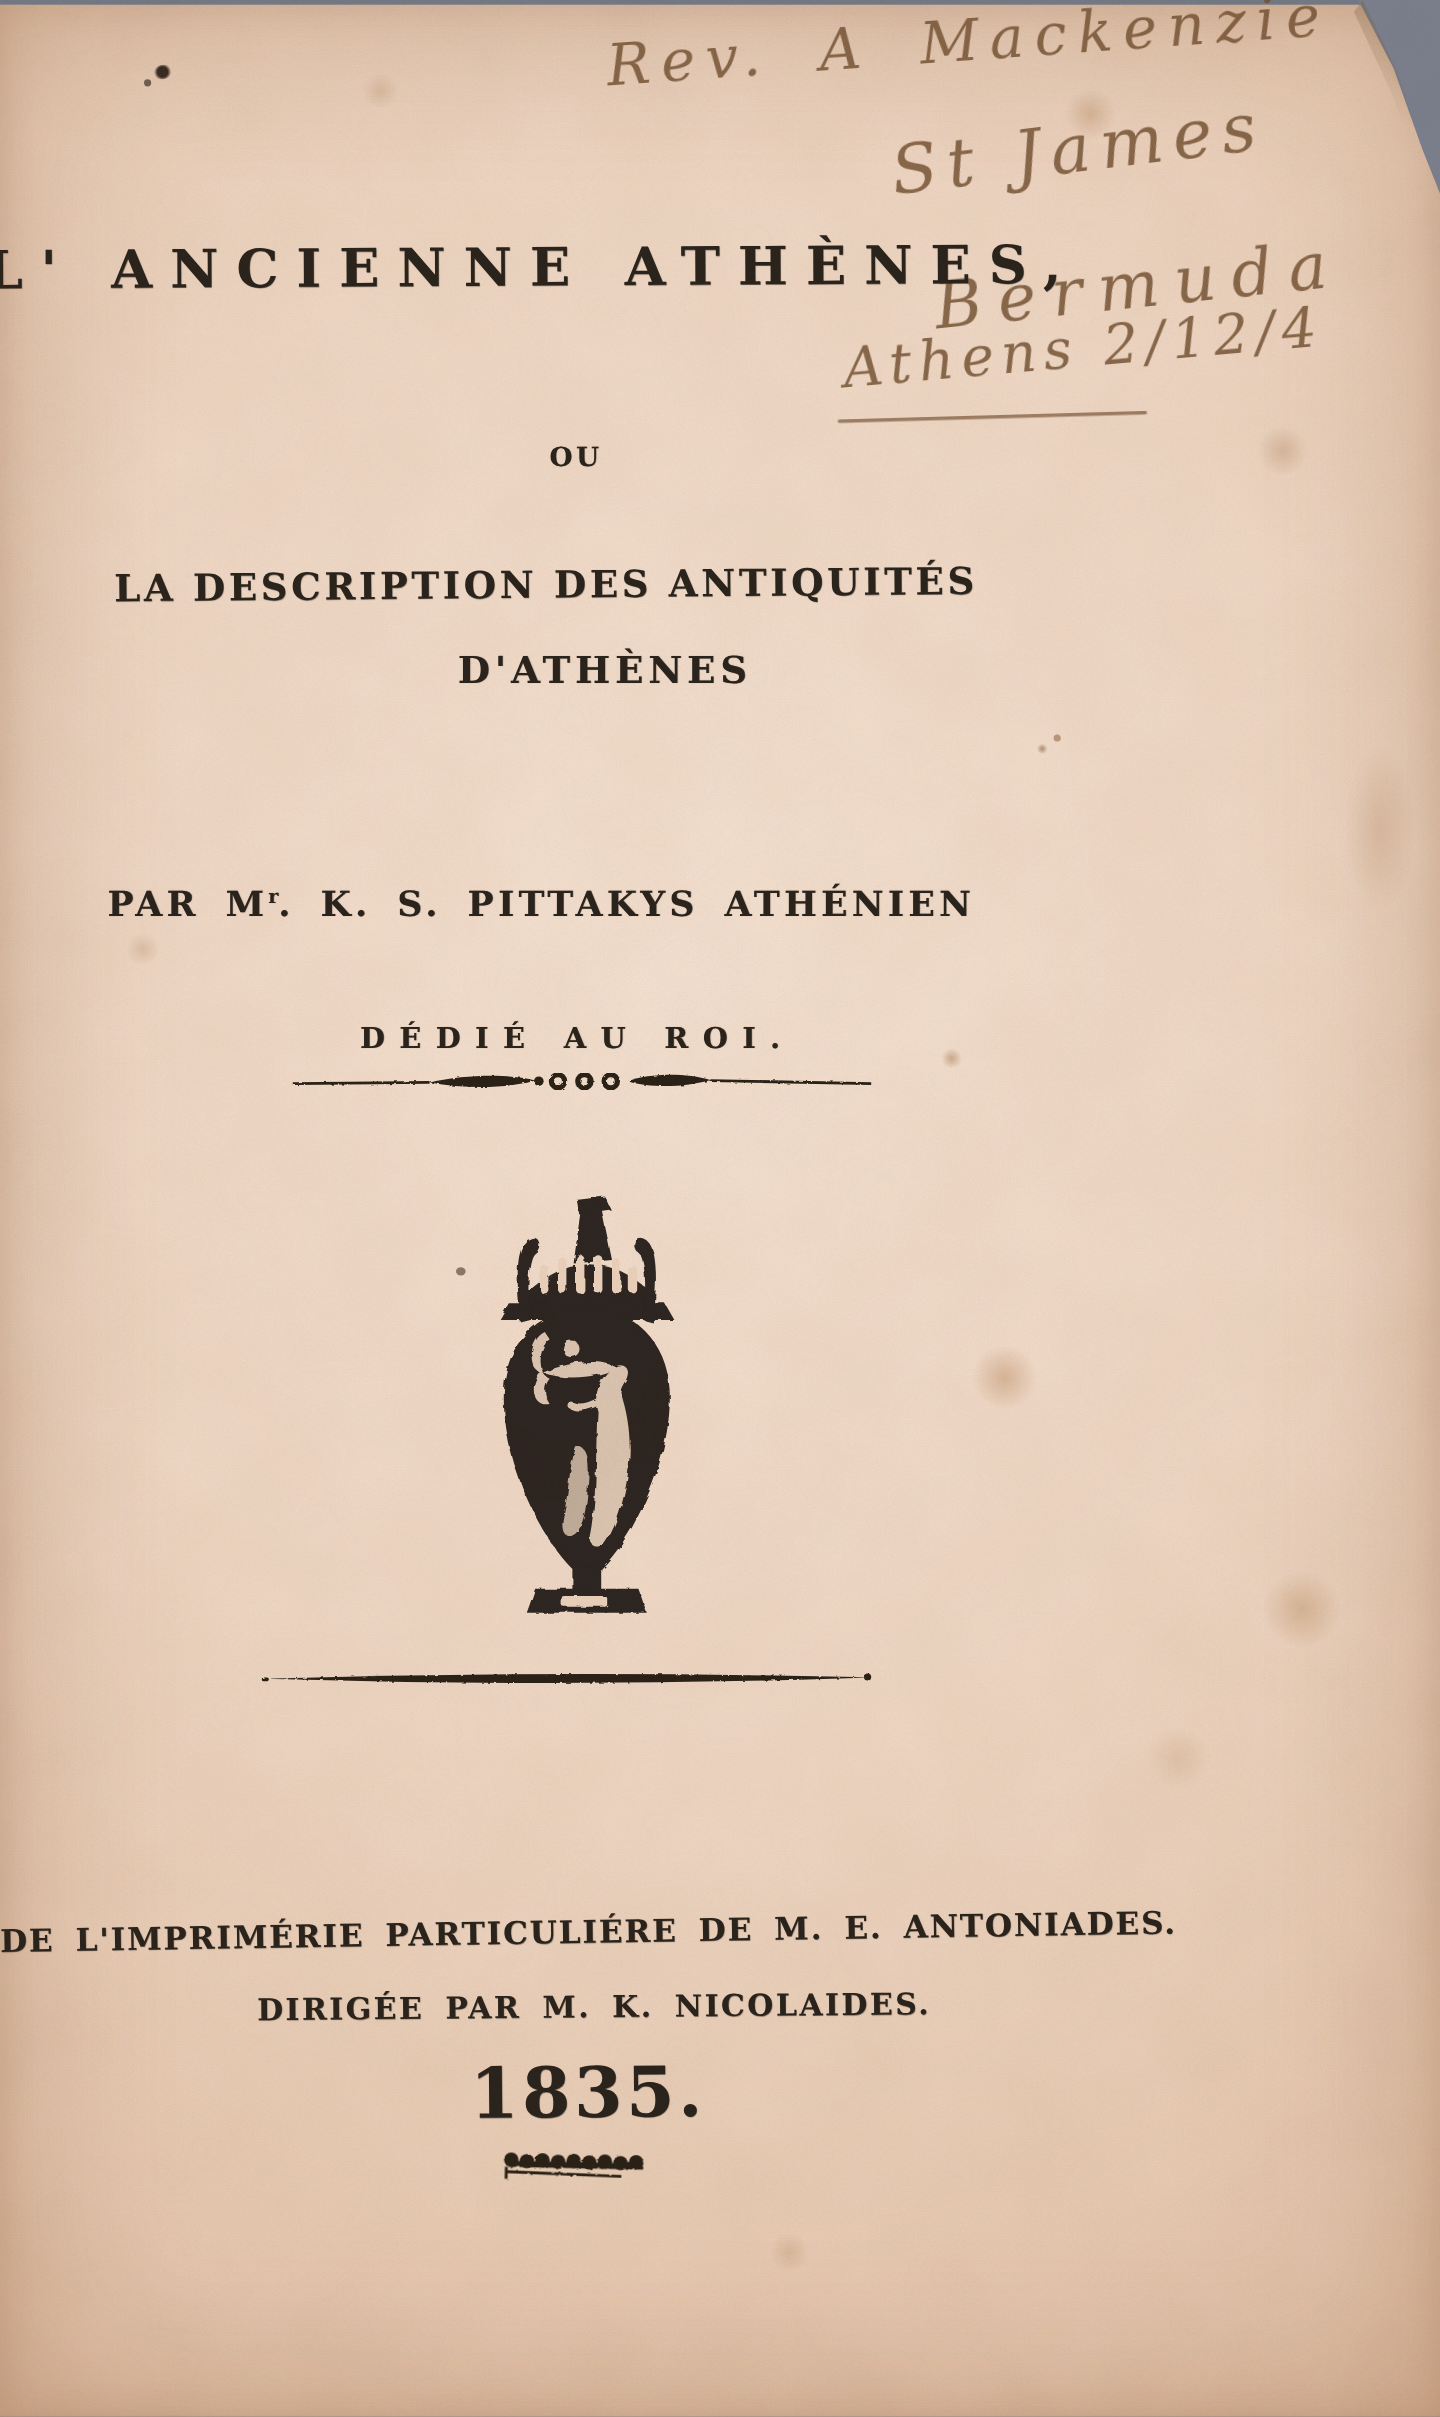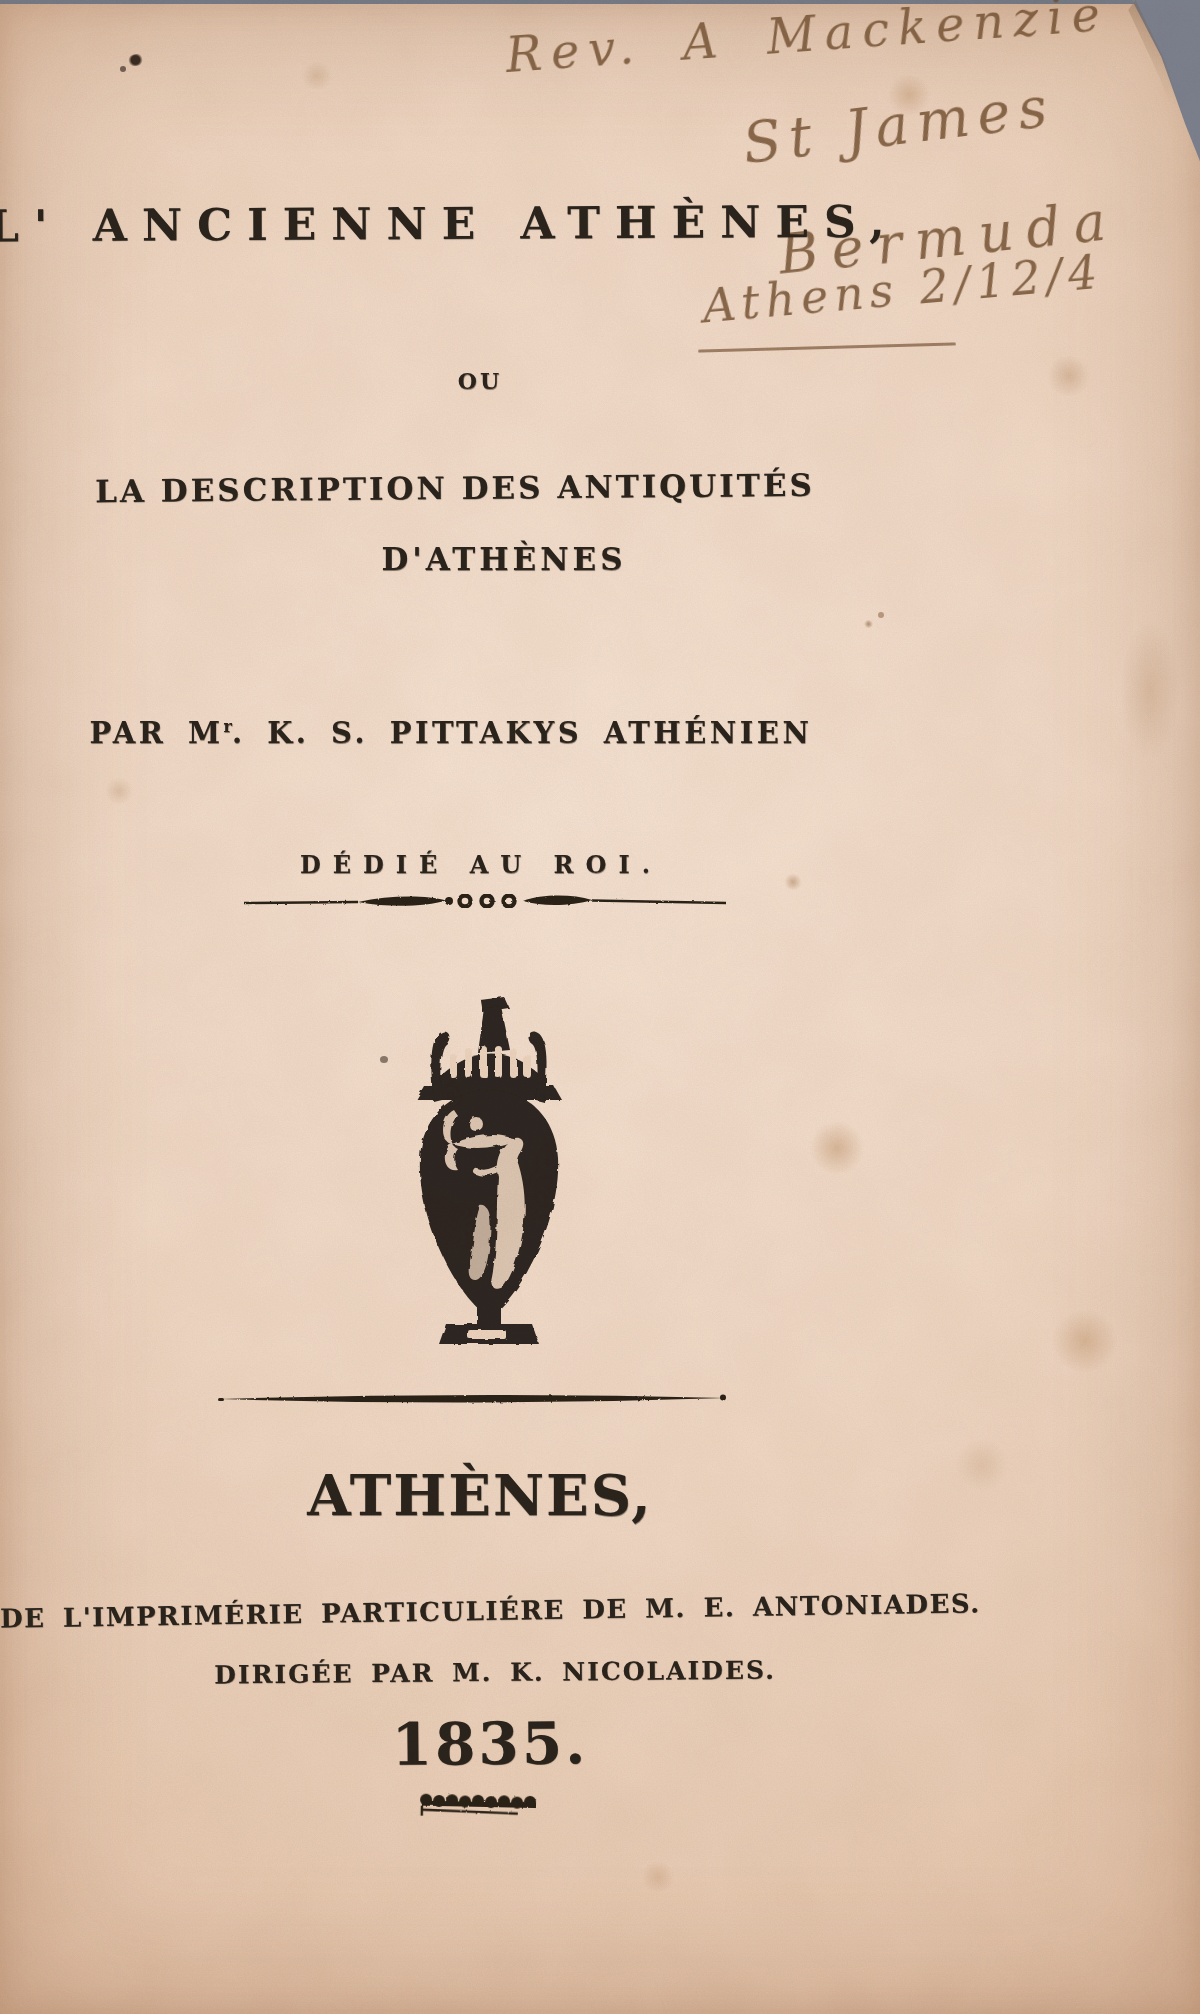--- a/index.html
+++ b/index.html
@@ -27,21 +27,21 @@
   .stain{position:absolute;border-radius:50%;pointer-events:none;}
   
   .print{position:absolute;color:#2b241d;text-align:center;white-space:nowrap;
          text-shadow:0.4px 0.5px 0.7px rgba(48,36,26,.55);}
   .t-title {left:-12px; top:198px; width:auto; font-size:44px; font-weight:700;
             letter-spacing:15px; transform:rotate(-.3deg); text-align:left;}
   .t-ou    {left:0;   top:368px; width:960px; font-size:22px; font-weight:700; letter-spacing:3px;}
   .t-sub1  {left:0;   top:470px; width:910px; font-size:31px; font-weight:700; letter-spacing:3px; transform:rotate(-.5deg);}
   .t-sub2  {left:0;   top:541px; width:962px; font-size:31px; font-weight:700; letter-spacing:4px;margin-left:23px;}
   .t-sub3  {left:0;   top:631px; width:900px; font-size:22px; font-weight:700; letter-spacing:6px; word-spacing:2px;}
-  .t-auth  {left:0;   top:716px; width:902px; font-size:29px; font-weight:700; letter-spacing:3.5px; word-spacing:8px;text-align:center;}
+  .t-auth  {left:0;   top:736px; width:902px; font-size:29px; font-weight:700; letter-spacing:3.5px; word-spacing:8px;text-align:center;}
   .t-auth sup{font-size:.55em;vertical-align:super;letter-spacing:0;}
   .t-ded   {left:0;   top:806px; width:962px; font-size:24px; font-weight:700; letter-spacing:12px;margin-top:44px;}
   .t-city  {left:0;   top:1462px;width:960px; font-size:56px; font-weight:700; letter-spacing:2px;}
   .t-imp1  {left:0;   top:1596px;width:970px; font-size:26px; font-weight:700; letter-spacing:1.5px; word-spacing:7px; transform:rotate(-.9deg);}
   .t-imp2  {left:0;   top:1658px;width:990px; font-size:25px; font-weight:700; letter-spacing:2px; word-spacing:7px; transform:rotate(-.5deg);}
   .t-year  {left:0;   top:1710px;width:980px; font-size:58px; font-weight:700; letter-spacing:3px; transform:rotate(-.5deg);}
   
   .hand{position:absolute;color:rgba(116,80,49,.82);font-style:italic;
         white-space:nowrap;filter:blur(.45px);font-family:"DejaVu Serif",serif;}
   .h1{left:505px; top:6px;   font-size:48px; letter-spacing:9px;  word-spacing:16px; transform:rotate(-4deg);}
@@ -136,21 +136,20 @@
   </svg>
 
   <svg class="orn" style="left:218px;top:1390px" width="512" height="18" viewBox="0 0 512 18">
     <g filter="url(#roughSoft)" fill="#2b2117">
       <path d="M2,9 Q256,1.5 508,8 Q256,16.5 2,9 Z"></path>
       <circle cx="505" cy="7.5" r="3"></circle>
       <rect x="0" y="8" width="6" height="3" rx="1.5"></rect>
     </g>
   </svg>
 
-  <div class="print t-city">ATHÈNES,</div>
   <div class="print t-imp1">DE L'IMPRIMÉRIE PARTICULIÉRE DE M. E. ANTONIADES.</div>
   <div class="print t-imp2">DIRIGÉE PAR M. K. NICOLAIDES.</div>
   <div class="print t-year">1835.</div>
 
   <svg class="orn" style="left:418px;top:1790px;transform:rotate(1.2deg)" width="136" height="30" viewBox="0 0 136 30">
     <g filter="url(#roughSoft)" fill="#2b2117">
       <circle cx="8" cy="11" r="6"></circle>
         <circle cx="21" cy="12" r="6"></circle>
         <circle cx="34" cy="11" r="6"></circle>
       <circle cx="47" cy="12" r="6"></circle>

